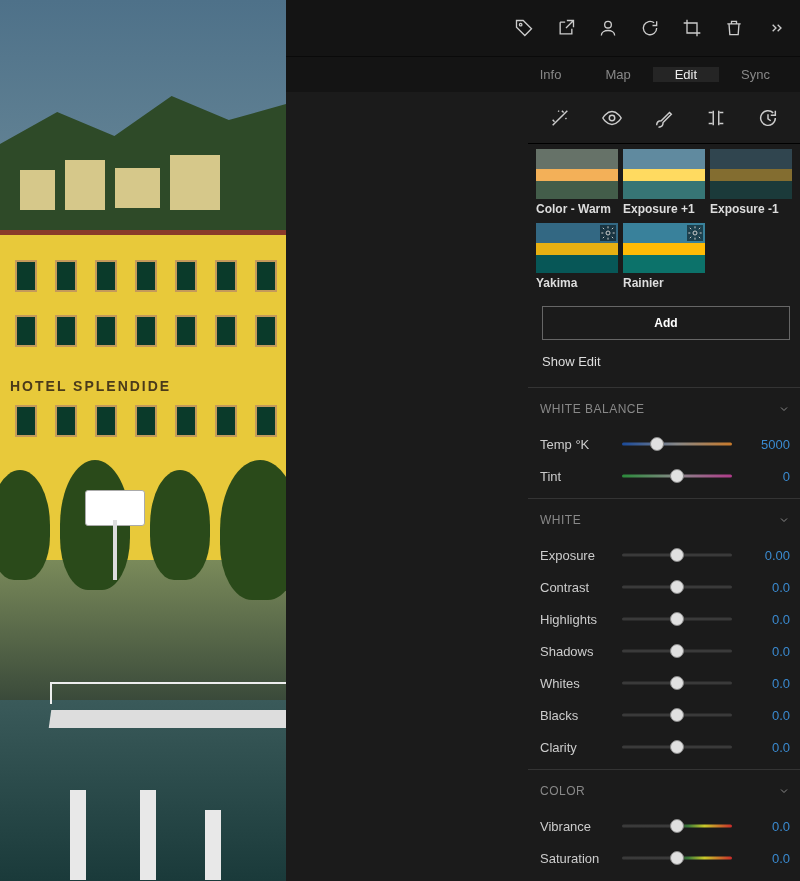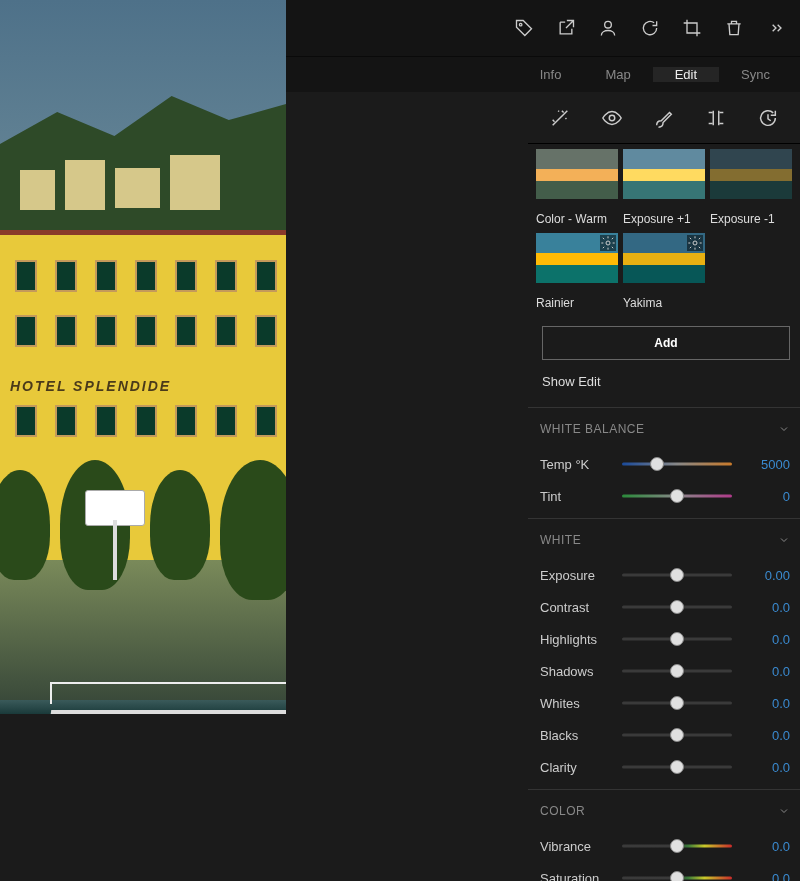--- a/index.html
+++ b/index.html
@@ -6,25 +6,24 @@
   body {
     width: 800px; height: 881px;
     background: #1b1b1b;
     font-family: "Segoe UI", Arial, sans-serif;
     color: #ccc;
     overflow: hidden;
     display: flex;
     font-size: 13px;
   }
   .main-view {
-    width: 290px; height: 714px;
+    width: 290px; height: 881px;
     background: linear-gradient(180deg,#4e7189 0%,#5c7d8c 12%,#6a7e57 25%,#e8c93a 38%,#e8c93a 60%,#8aa66a 70%,#6a7e57 78%,#3a5a60 88%,#2e4a50 100%);
     position: relative;
     overflow: hidden;
-    font-style: italic;
   }
   .sky { position:absolute; top:0; left:0; right:0; height:240px; background: linear-gradient(#4e7189,#6b8a99); }
   .hill { position:absolute; top:80px; left:0; right:0; height:160px; background:#2e4a28; clip-path: polygon(0 40%,20% 20%,40% 35%,60% 10%,80% 25%,100% 15%,100% 100%,0 100%); }
   .small-bldgs { position:absolute; top:150px; left:10px; width:260px; height:80px;}
   .small-bldgs div{position:absolute;background:#d6c88a;}
   .sb1{top:20px;left:10px;width:35px;height:40px;}
   .sb2{top:10px;left:55px;width:40px;height:50px;background:#c9a84a;}
   .sb3{top:18px;left:105px;width:45px;height:40px;background:#cdbc7a;}
   .sb4{top:5px;left:160px;width:50px;height:55px;background:#b0a06a;}
   .building {
@@ -107,21 +106,21 @@
   .preset{width:82px;}
   .thumb{width:82px;height:50px;position:relative;cursor:pointer;}
   .thumb-inner{width:100%;height:100%;background:linear-gradient(180deg,#4a6a7a 0%,#4a6a7a 40%,#c9a84a 40%,#c9a84a 65%,#2a5a5a 65%,#2a5a5a 100%);}
   .thumb-inner.warm{filter:sepia(0.5) saturate(1.5) hue-rotate(-10deg);}
   .thumb-inner.plus{filter:brightness(1.3);}
   .thumb-inner.minus{filter:brightness(0.65);}
   .thumb-inner.rainier{filter:saturate(1.8) brightness(1.15) hue-rotate(-5deg);}
   .thumb-inner.yakima{filter:saturate(1.4) contrast(1.2);}
   .gear{position:absolute;top:2px;right:2px;width:16px;height:16px;background:rgba(0,0,0,0.5);display:flex;align-items:center;justify-content:center;}
   .gear svg{stroke:#ccc;fill:none;stroke-width:1.5;}
-  .preset-label{font-size:12px;color:#ddd;margin-top:13px;white-space:nowrap;}
+  .preset-label{font-size:12px;color:#ddd;margin-top:3px;white-space:nowrap;font-weight:bold;}
   .add-btn{
     margin:14px 10px 10px 14px;
     height:34px;
     border:1px solid #666;
     background:transparent;
     color:#fff;
     font-size:12px;
     font-weight:600;
     cursor:pointer;
     display:flex;align-items:center;justify-content:center;
@@ -294,42 +293,42 @@
           <div class="preset">
             <div class="thumb">
               <div class="thumb-inner minus"></div>
             </div>
             <div class="preset-label">Exposure -1</div>
           </div>
         </div>
         <div class="presets-row">
           <div class="preset">
             <div class="thumb">
+              <div class="thumb-inner yakima"></div>
+              <div class="gear">
+                <svg viewBox="0 0 24 24">
+                  <circle cx="12" cy="12" r="3"></circle>
+                  <path d="M12 2v3M12 19v3M4.2 4.2l2.1 2.1M17.7 17.7l2.1 2.1M2 12h3M19 12h3M4.2 19.8l2.1-2.1M17.7 6.3l2.1-2.1"></path>
+                </svg>
+              </div>
+            </div>
+            <div class="preset-label">Yakima</div>
+          </div>
+          <div class="preset">
+            <div class="thumb">
               <div class="thumb-inner rainier"></div>
               <div class="gear">
                 <svg viewBox="0 0 24 24">
                   <circle cx="12" cy="12" r="3"></circle>
                   <path d="M12 2v3M12 19v3M4.2 4.2l2.1 2.1M17.7 17.7l2.1 2.1M2 12h3M19 12h3M4.2 19.8l2.1-2.1M17.7 6.3l2.1-2.1"></path>
                 </svg>
               </div>
             </div>
             <div class="preset-label">Rainier</div>
           </div>
-          <div class="preset">
-            <div class="thumb">
-              <div class="thumb-inner yakima"></div>
-              <div class="gear">
-                <svg viewBox="0 0 24 24">
-                  <circle cx="12" cy="12" r="3"></circle>
-                  <path d="M12 2v3M12 19v3M4.2 4.2l2.1 2.1M17.7 17.7l2.1 2.1M2 12h3M19 12h3M4.2 19.8l2.1-2.1M17.7 6.3l2.1-2.1"></path>
-                </svg>
-              </div>
-            </div>
-            <div class="preset-label">Yakima</div>
-          </div>
         </div>
       </div>
 
     <div class="add-btn">Add</div>
     <div class="show-less">Show Edit</div>
 
     <div id="sections-container">
         <div class="section">
           <div class="section-header">
             <span>WHITE BALANCE</span>

